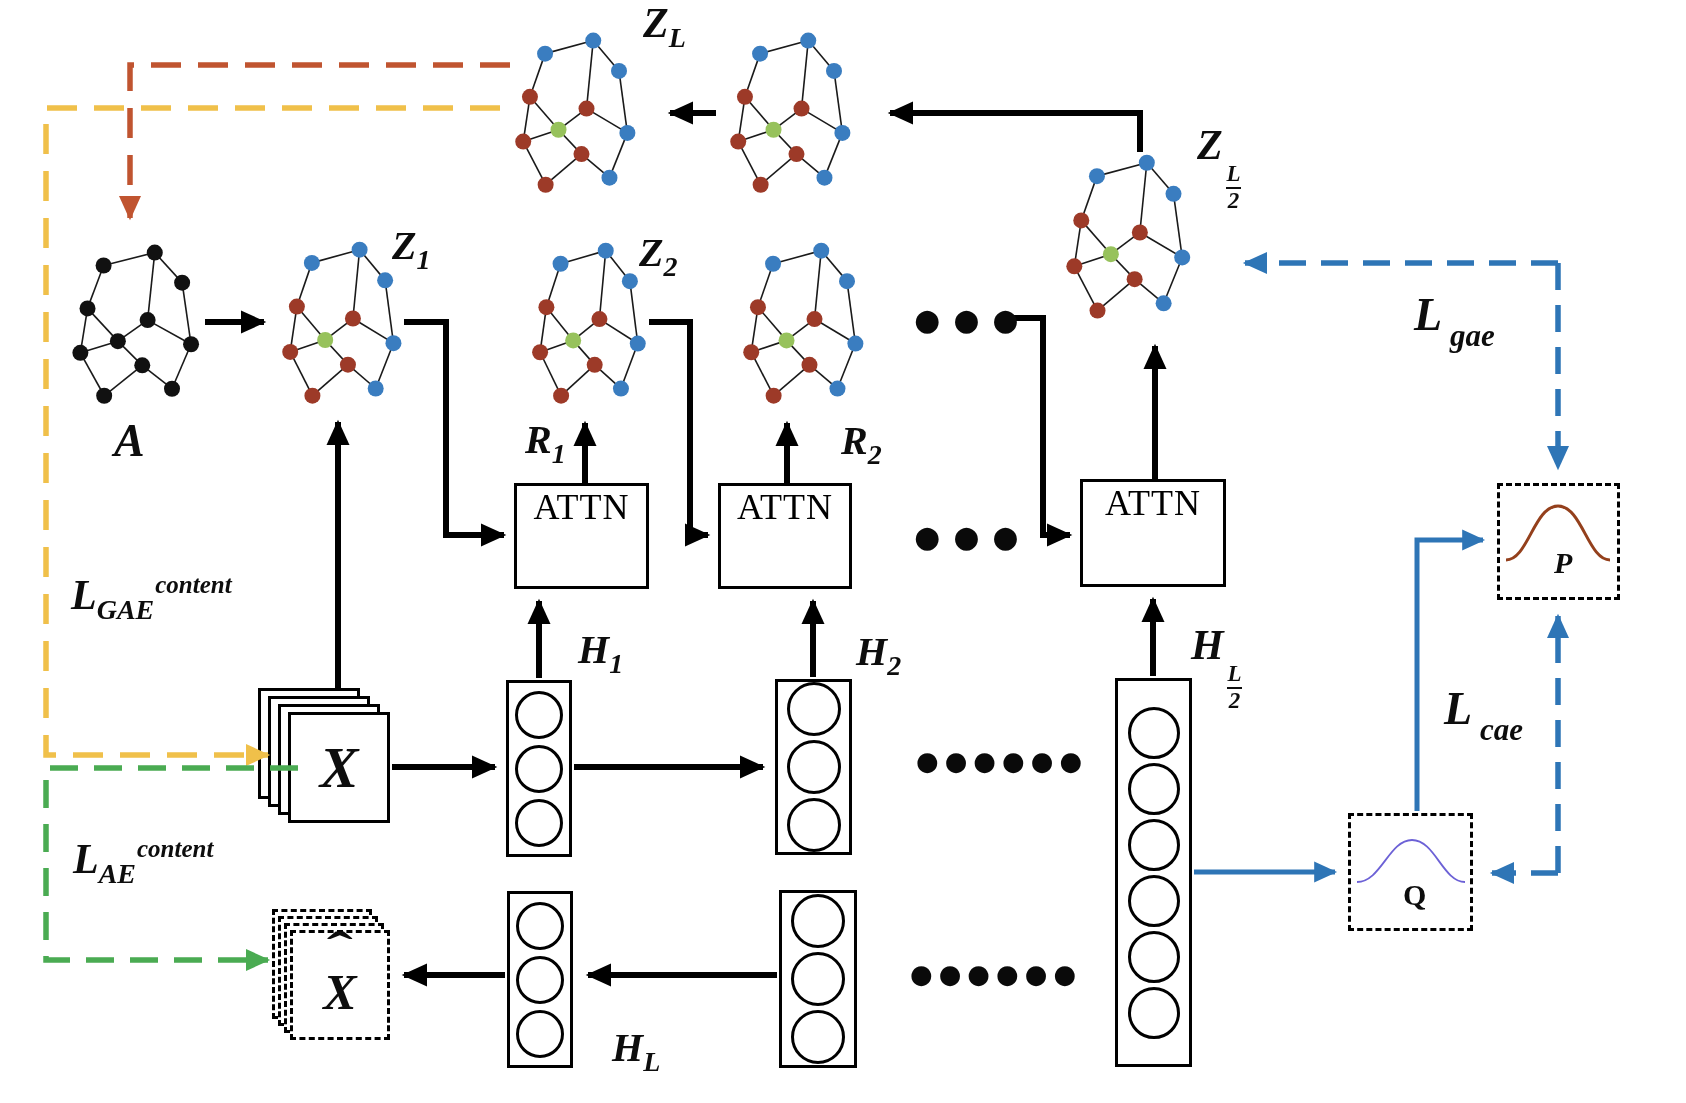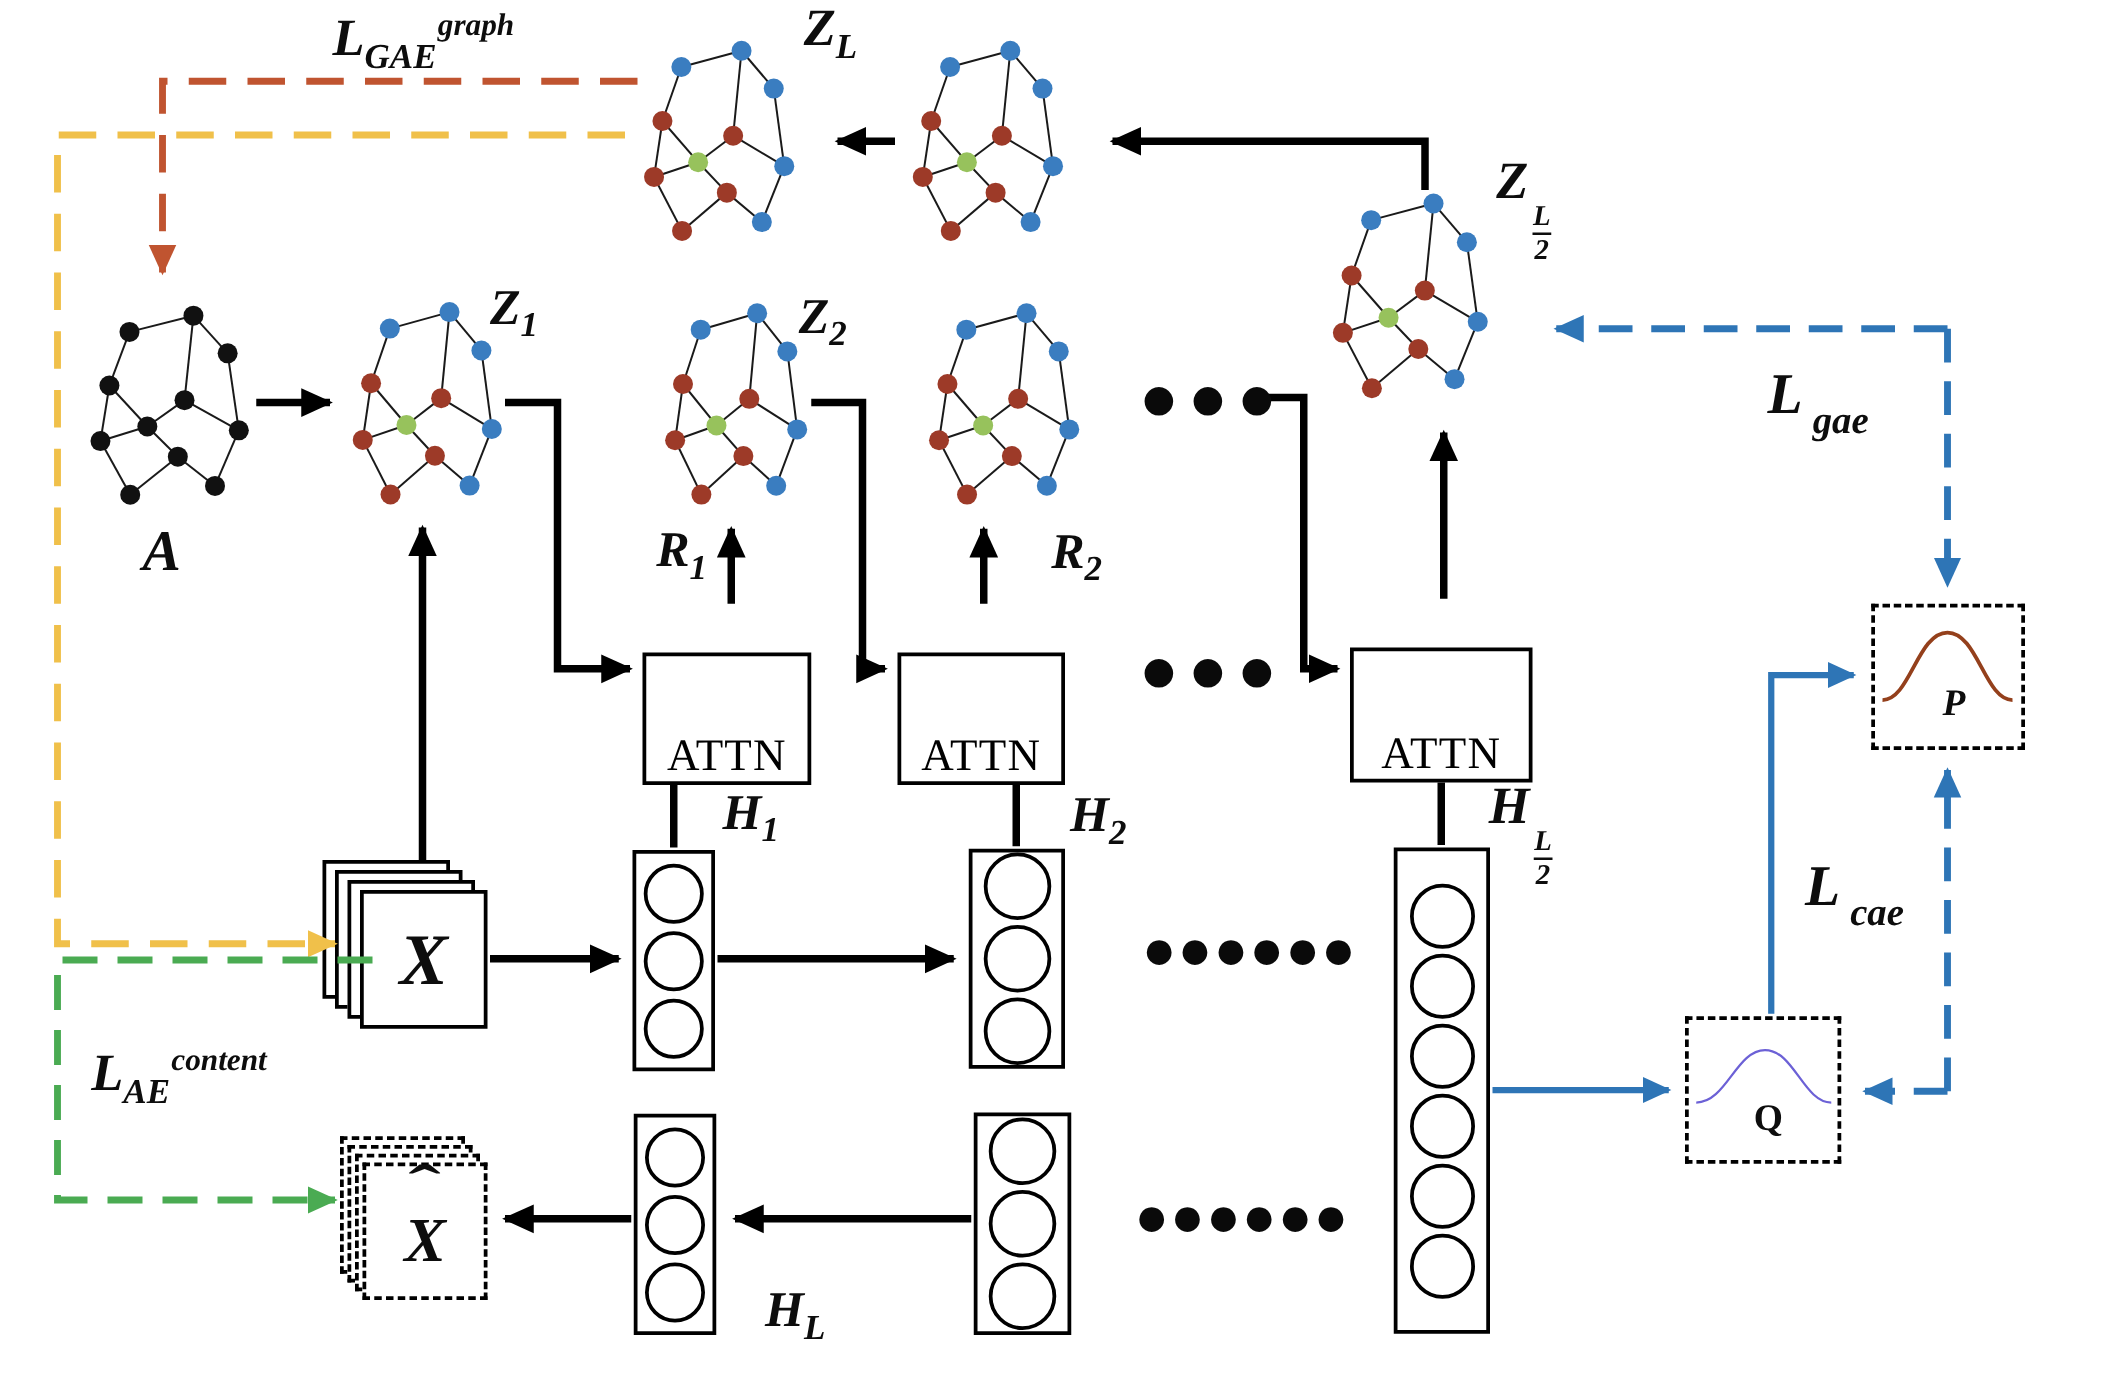--- a/index.html
+++ b/index.html
@@ -12,22 +12,22 @@
   .k{stroke:#000;stroke-width:6;fill:none;}
   
   .dash-red{stroke:var(--dash_red);stroke-width:5.5;fill:none;stroke-dasharray:30 17;}
   .dash-yellow{stroke:var(--dash_yellow);stroke-width:5.5;fill:none;stroke-dasharray:30 17;}
   .dash-green{stroke:var(--dash_green);stroke-width:5.5;fill:none;stroke-dasharray:28 16;}
   .dash-blue{stroke:var(--blue);stroke-width:5.5;fill:none;stroke-dasharray:27 15;}
   .solid-blue{stroke:var(--blue);stroke-width:5;fill:none;}
   #mB path{fill:#000;} #mR path{fill:var(--dash_red);} #mY path{fill:var(--dash_yellow);}
   #mG path{fill:var(--dash_green);} #mBl path{fill:var(--blue);} #mBs path{fill:var(--blue);}
   
-  .attn{position:absolute;border:3px solid #000;background:#fff;display:flex;align-items:flex-end;justify-content:center;
-        font:400 36px "Liberation Serif",serif;letter-spacing:1px;z-index:10;box-sizing:border-box;margin-top:39px;}
+  .attn{position:absolute;border:3px solid #000;background:#fff;display:flex;align-items:flex-start;justify-content:center;
+        font:400 36px "Liberation Serif",serif;letter-spacing:1px;z-index:10;box-sizing:border-box;}
   .col{position:absolute;border:3px solid #000;background:#fff;display:flex;flex-direction:column;
        align-items:center;justify-content:center;gap:6px;z-index:10;box-sizing:border-box;}
   .col .c{border:3.5px solid #000;border-radius:50%;background:#fff;box-sizing:border-box;flex:none;}
   .sq{position:absolute;background:#fff;border:3.5px solid #000;box-sizing:border-box;z-index:10;}
   .sqd{position:absolute;background:#fff;border:3px dashed #000;box-sizing:border-box;z-index:10;}
   .distbox{position:absolute;border:3px dashed #000;background:#fff;z-index:10;box-sizing:border-box;}
   .pc{stroke:var(--curve_p);stroke-width:3;fill:none;}
   .qc{stroke:var(--curve_q);stroke-width:1.8;fill:none;}
   
   .ml{position:absolute;font-family:"Liberation Serif",serif;font-style:italic;font-weight:700;
@@ -346,22 +346,22 @@
           <circle cx="75.86" cy="84.475" r="8" fill="#9d3a28"></circle>
           <circle cx="46.86" cy="106.21" r="8" fill="#97c25c"></circle>
           <circle cx="118.19999999999999" cy="109.43" r="8" fill="#3a7dc0"></circle>
           <circle cx="10.32" cy="118.28500000000001" r="8" fill="#9d3a28"></circle>
           <circle cx="70.64" cy="131.16500000000002" r="8" fill="#9d3a28"></circle>
           <circle cx="99.64" cy="155.315" r="8" fill="#3a7dc0"></circle>
           <circle cx="33.519999999999996" cy="162.56" r="8" fill="#9d3a28"></circle>
         </svg></div>
     </div>
 
-  <div class="ml" style="left:266px;top:8px;">
-    <span>L</span><sub>GAE</sub><sup>graph</sup>
+  <div class="ml" style="left:71px;top:572px;">
+    <span>L</span><sub>GAE</sub><sup>content</sup>
   </div>
   <div class="ml" style="left:73px;top:836px;">
     <span>L</span><sub>AE</sub><sup>content</sup>
   </div>
   <div class="ml loss2" style="left:1414px;top:292px;">
     <span>L</span><sub>gae</sub>
   </div>
   <div class="ml loss2" style="left:1444px;top:686px;">
     <span>L</span><sub>cae</sub>
   </div>

